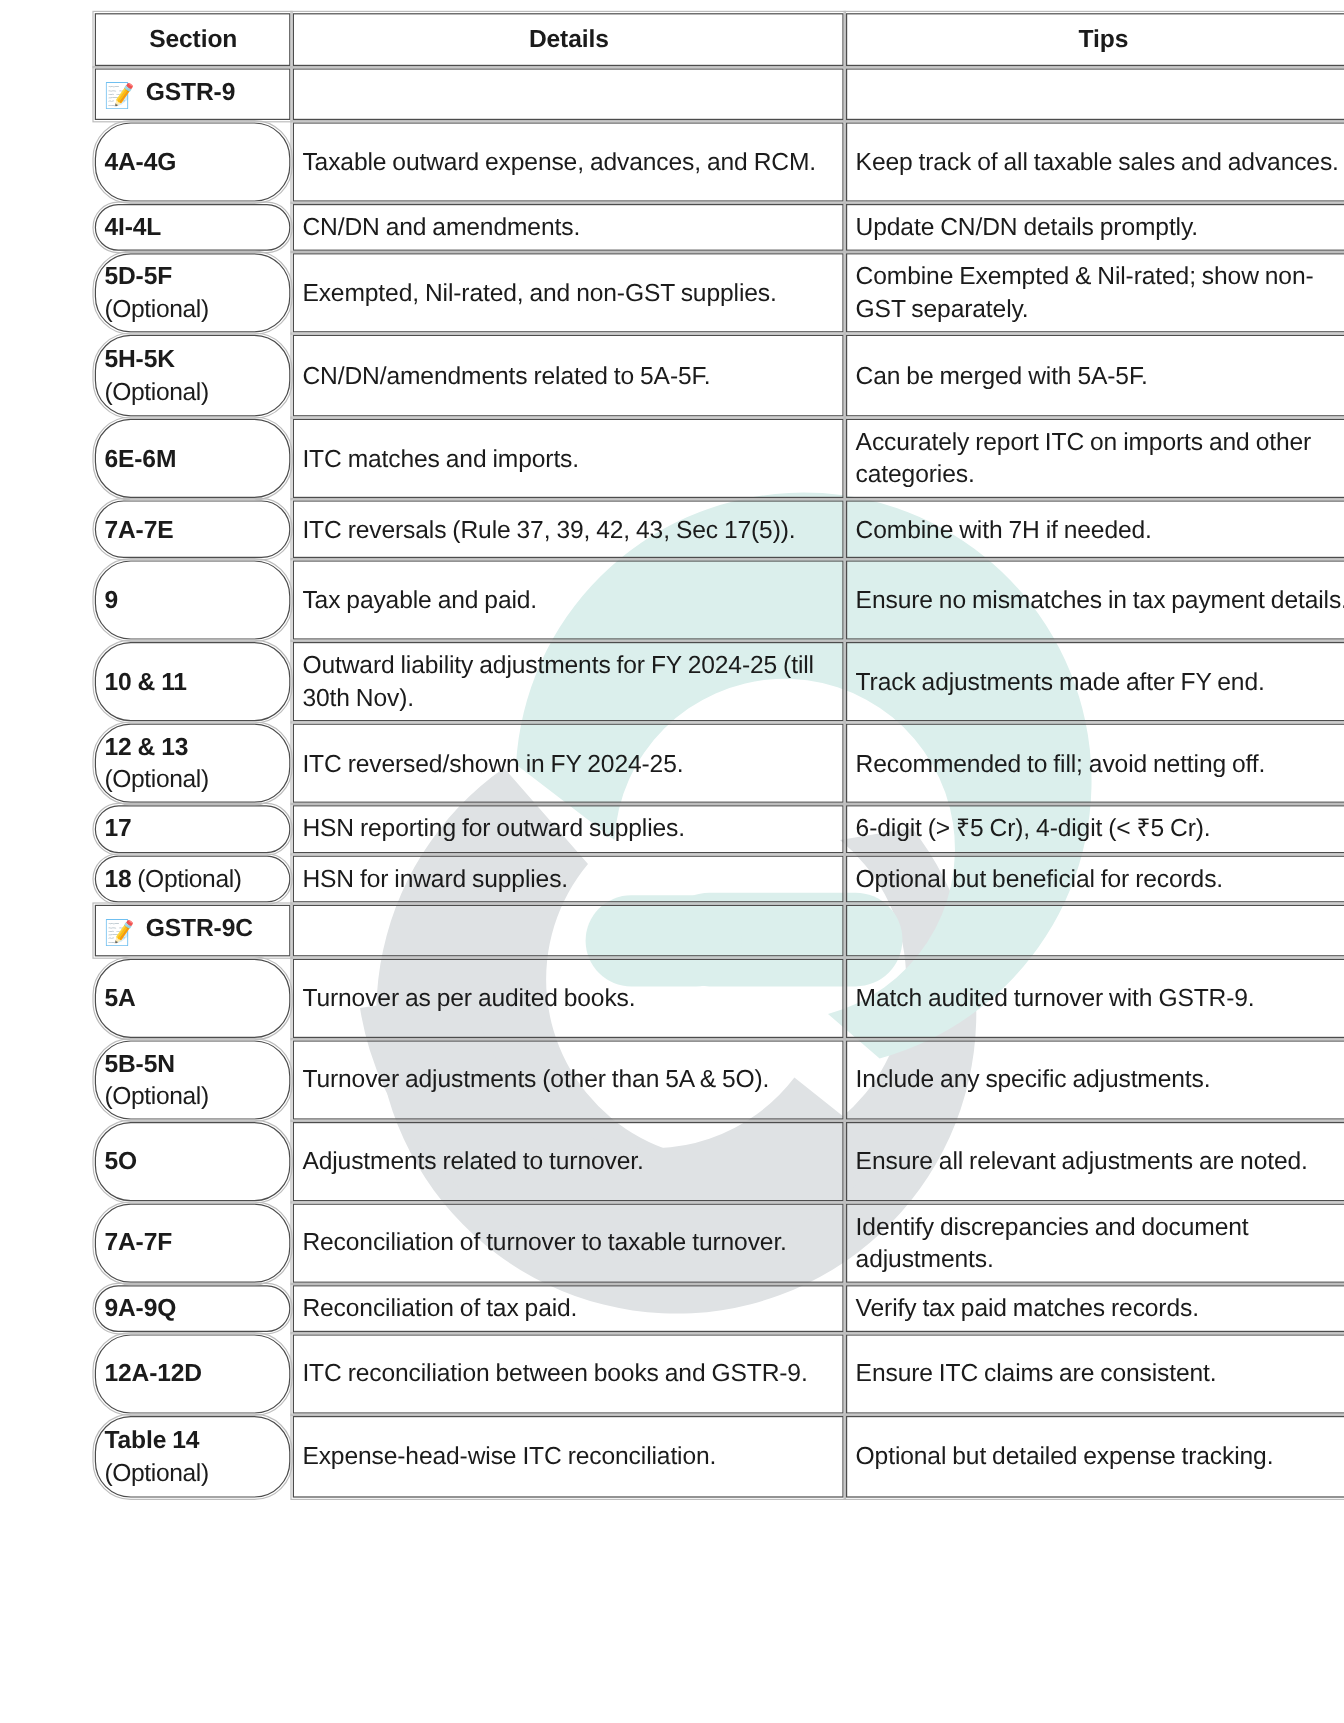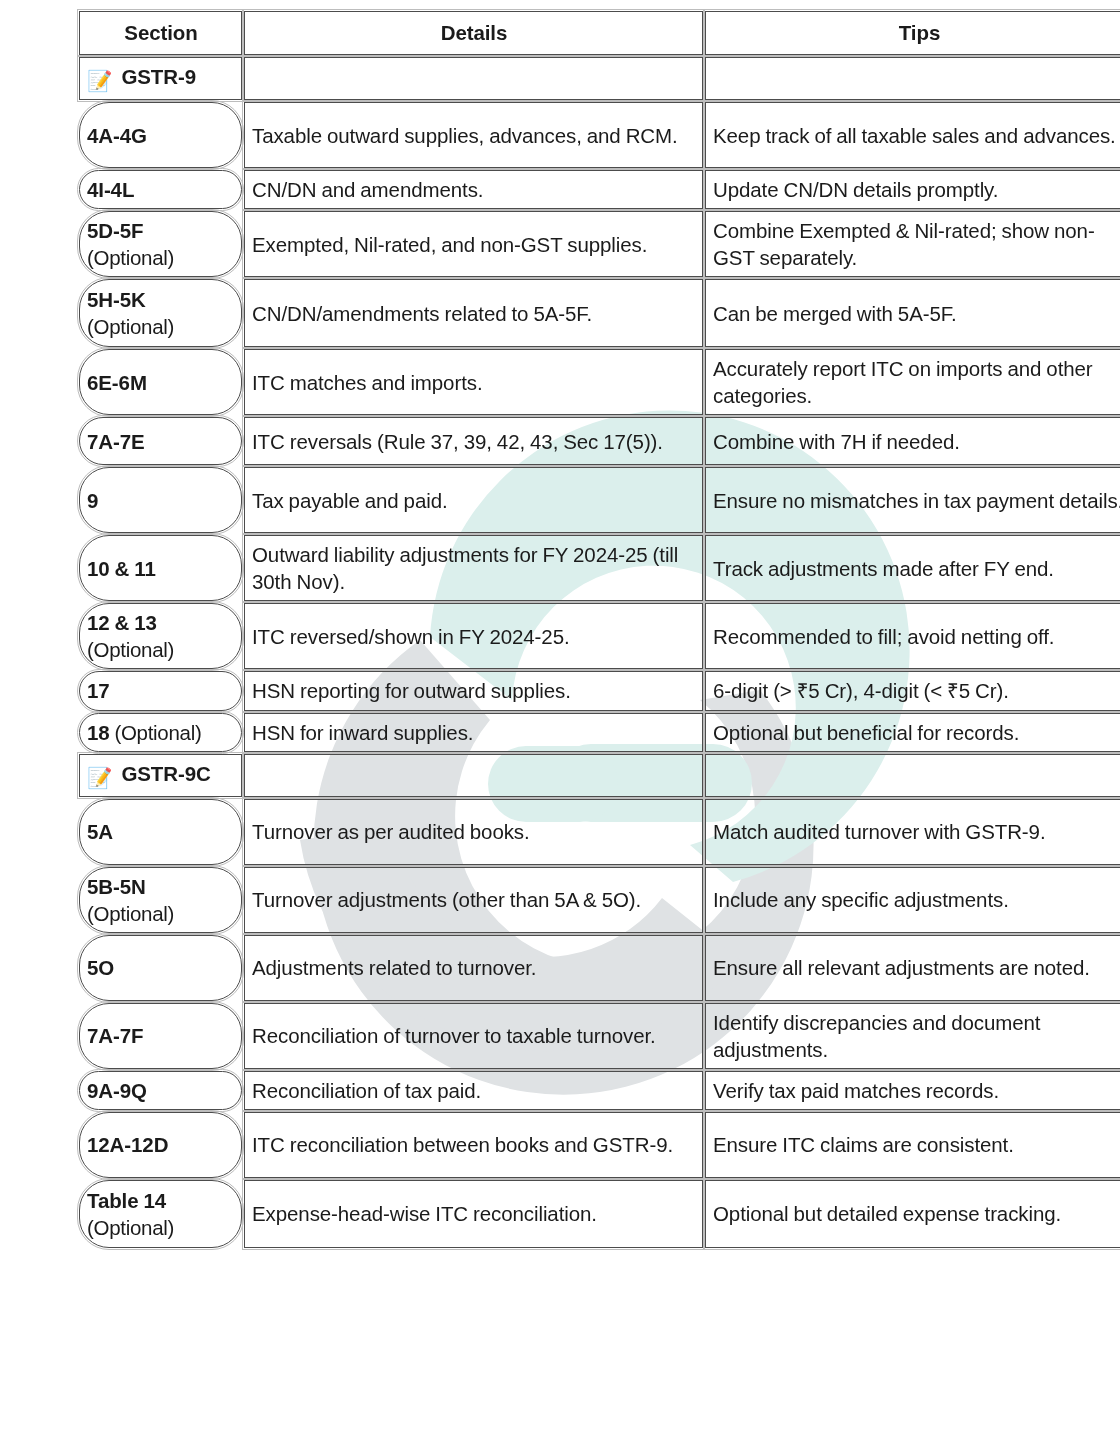--- a/index.html
+++ b/index.html
@@ -139,21 +139,21 @@
       </tr>
     </thead>
     <tbody id="tbody">
         <tr style="height: 36px;">
           <td class="group-cell"><span class="memo-icon">📝</span><span>GSTR-9</span></td>
           <td class="details"></td>
           <td class="tips"></td>
         </tr>
         <tr style="height: 66px;">
           <td class="sec"><span>4A-4G</span></td>
-          <td class="details">Taxable outward supplies, advances, and RCM.</td>
+          <td class="details">Taxable outward expense, advances, and RCM.</td>
           <td class="tips">Keep track of all taxable sales and advances.</td>
         </tr>
         <tr style="height: 34px;">
           <td class="sec"><span>4I-4L</span></td>
           <td class="details">CN/DN and amendments.</td>
           <td class="tips">Update CN/DN details promptly.</td>
         </tr>
         <tr style="height: 66px;">
           <td class="sec"><span>5D-5F</span><br><span class="optional">(Optional)</span></td>
           <td class="details">Exempted, Nil-rated, and non-GST supplies.</td>

